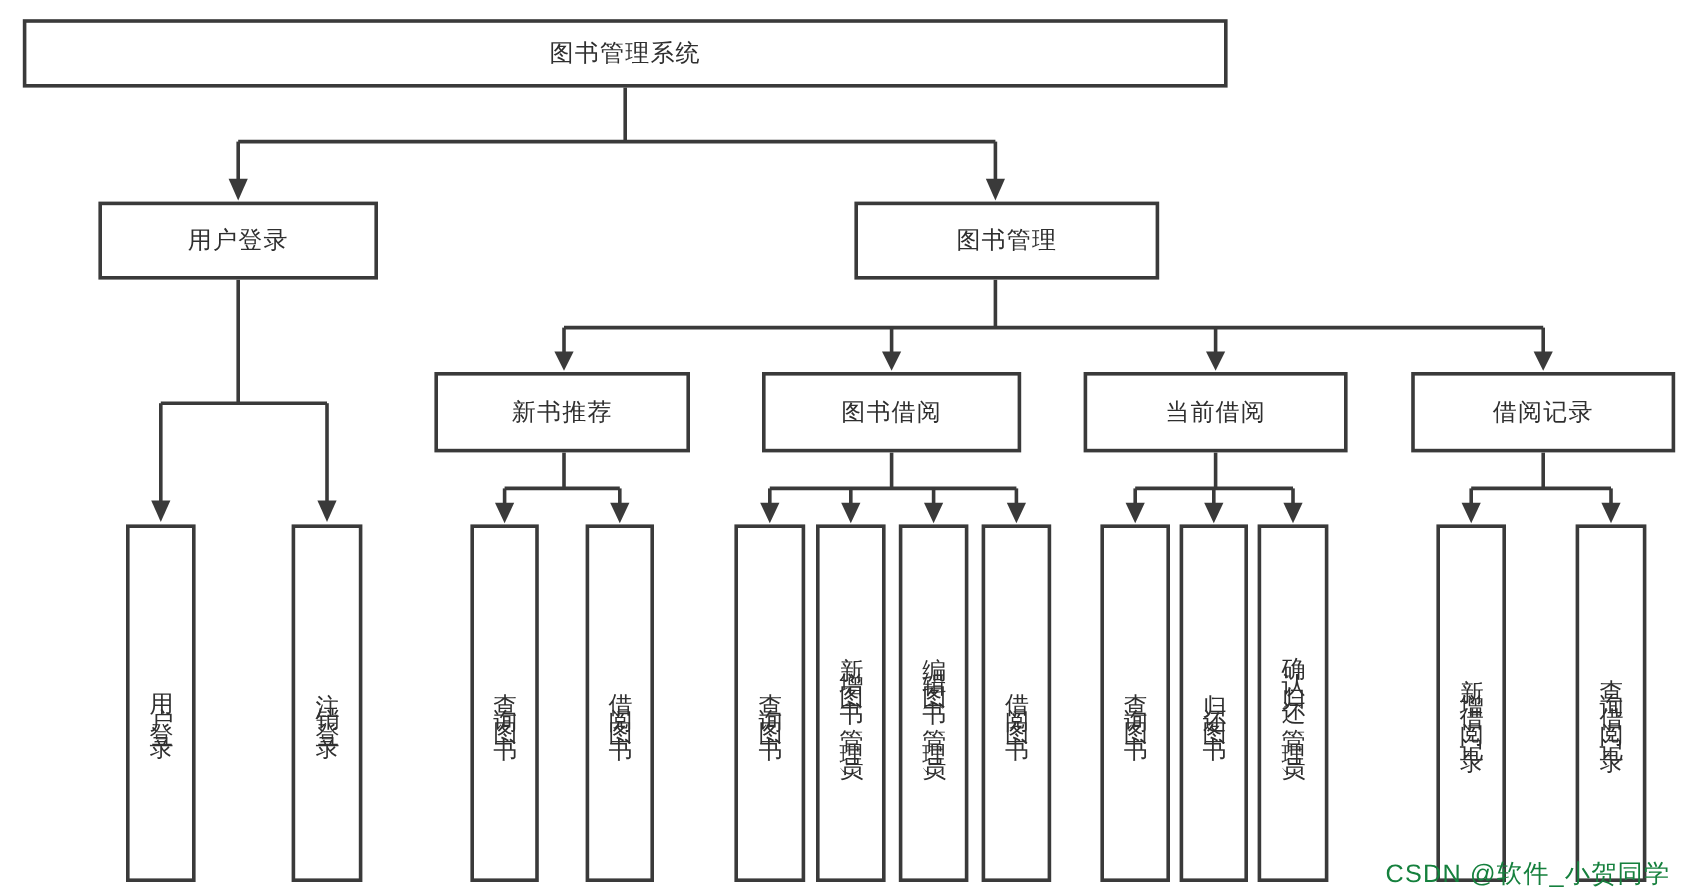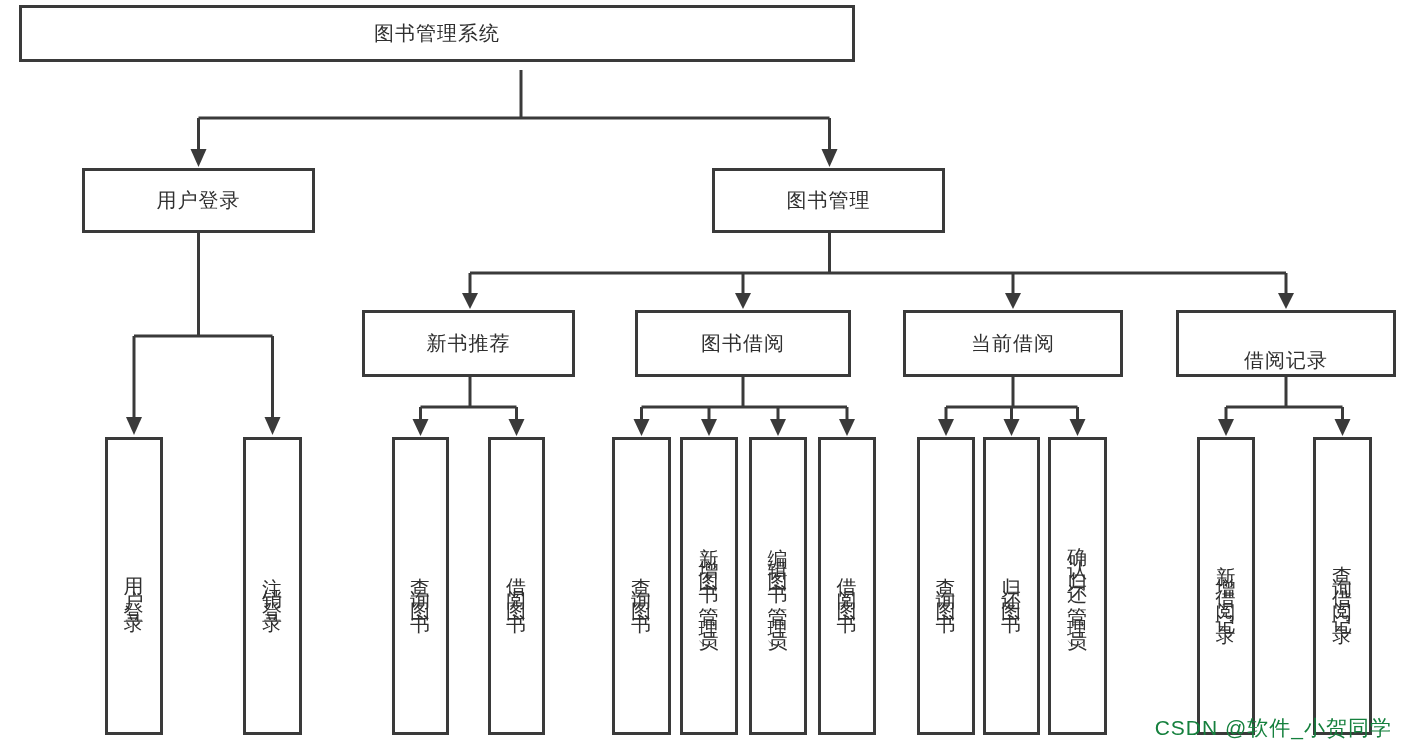--- a/index.html
+++ b/index.html
@@ -134,41 +134,41 @@
     <g>
       <path d="M1286 377 V407"></path>
       <path d="M1226 407 H1342.5"></path>
       <path d="M1226 407 V421"></path>
       <path d="M1342.5 407 V421"></path>
       <polygon points="1218,419 1234,419 1226,436"></polygon>
       <polygon points="1334.5,419 1350.5,419 1342.5,436"></polygon>
     </g>
   </svg>
 
-  <div class="node hnode" style="left:19px; top:5px; width:836px; height:57px;align-items:center;">
+  <div class="node hnode" style="left:19px; top:16px; width:1004px; height:57px;align-items:center;">
     <span>图书管理系统</span>
   </div>
 
   <div class="node hnode" style="left:82px; top:168px; width:233px; height:65px;">
     <span>用户登录</span>
   </div>
-  <div class="node hnode" style="left:712px; top:168px; width:233px; height:65px;">
+  <div class="node hnode" style="left:712px; top:168px; width:254px; height:65px;">
     <span>图书管理</span>
   </div>
 
   <div class="node hnode" style="left:362px; top:310px; width:213px; height:67px;">
     <span>新书推荐</span>
   </div>
   <div class="node hnode" style="left:635px; top:310px; width:216px; height:67px;">
     <span>图书借阅</span>
   </div>
   <div class="node hnode" style="left:903px; top:310px; width:220px; height:67px;">
     <span>当前借阅</span>
   </div>
-  <div class="node hnode" style="left:1176px; top:310px; width:220px; height:67px;align-items:flex-end;">
+  <div class="node hnode" style="left:1176px; top:310px; width:220px; height:67px;">
     <span>借阅记录</span>
   </div>
 
   <div class="node leaf" style="left:105px; width:58px;">
     <span class="vtext">用户登录</span>
   </div>
   <div class="node leaf" style="left:243px; width:59px;">
     <span class="vtext">注销登录</span>
   </div>
 

